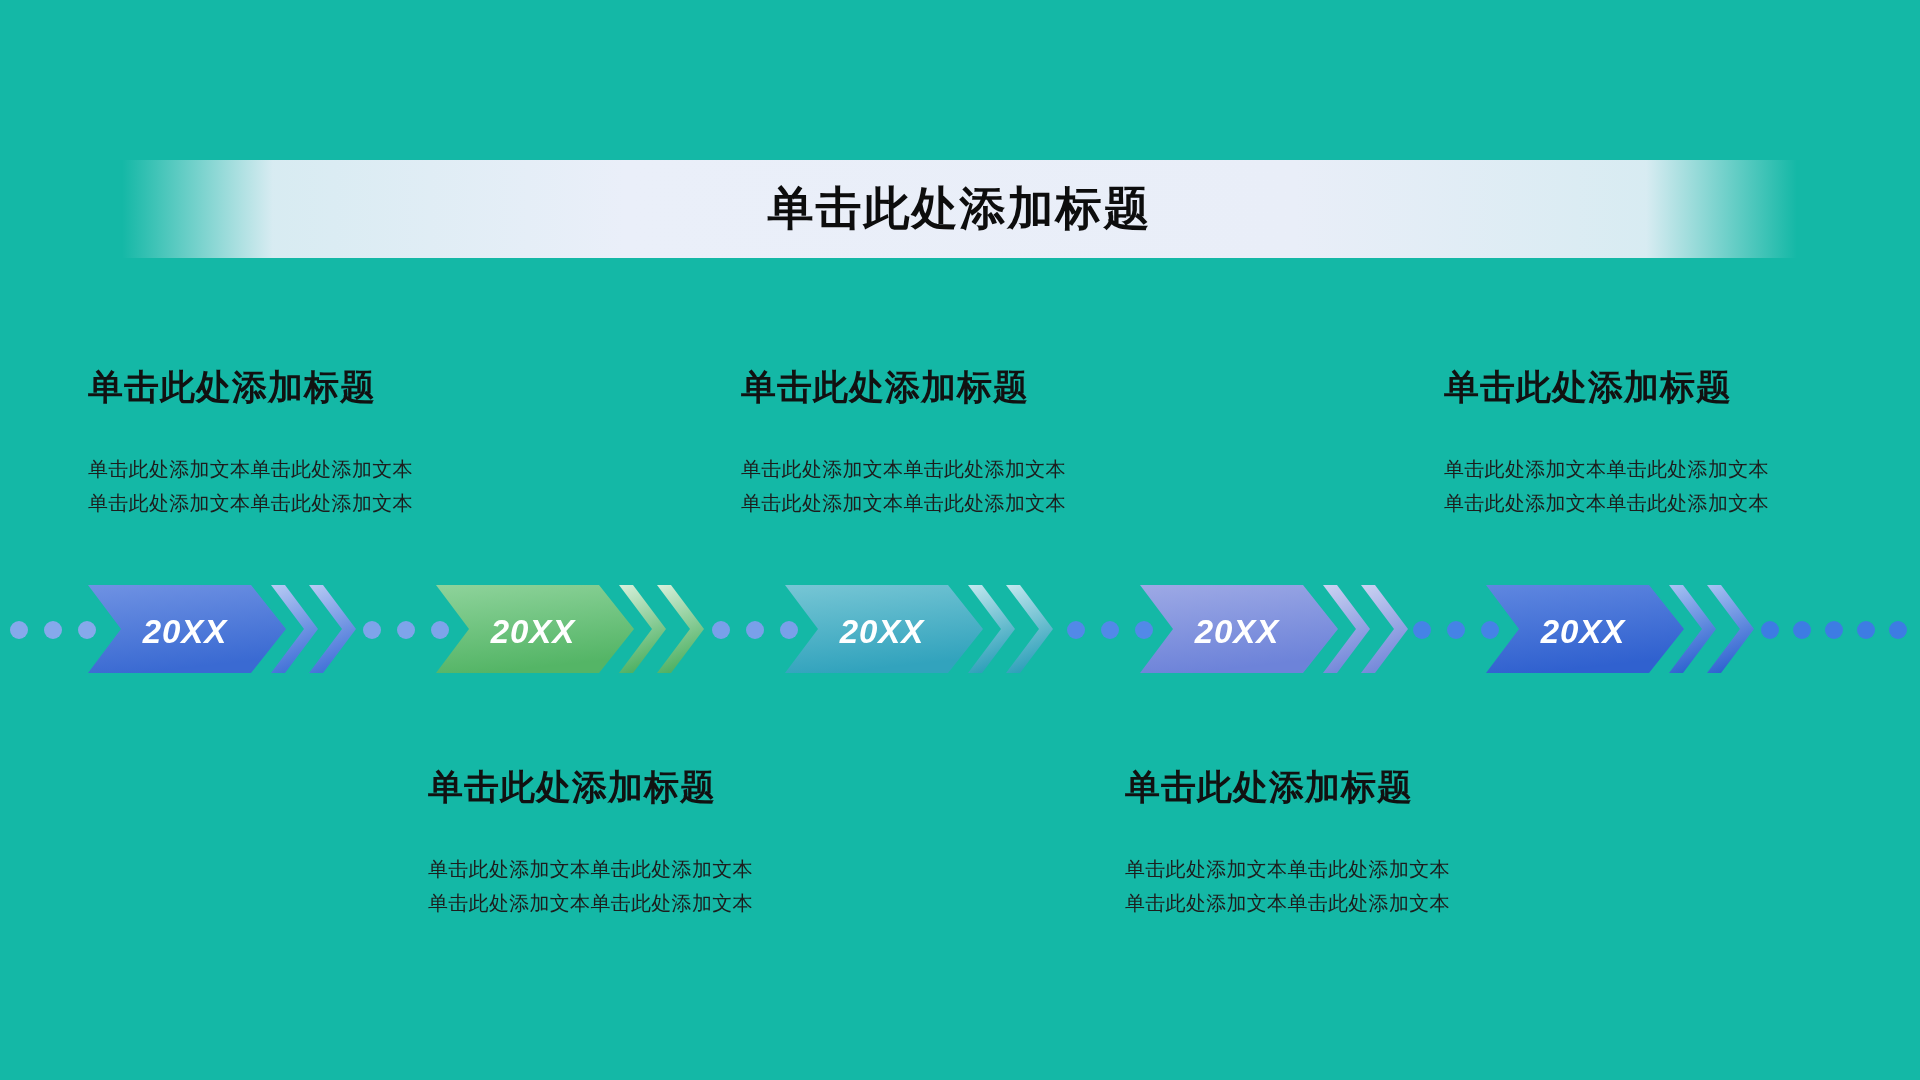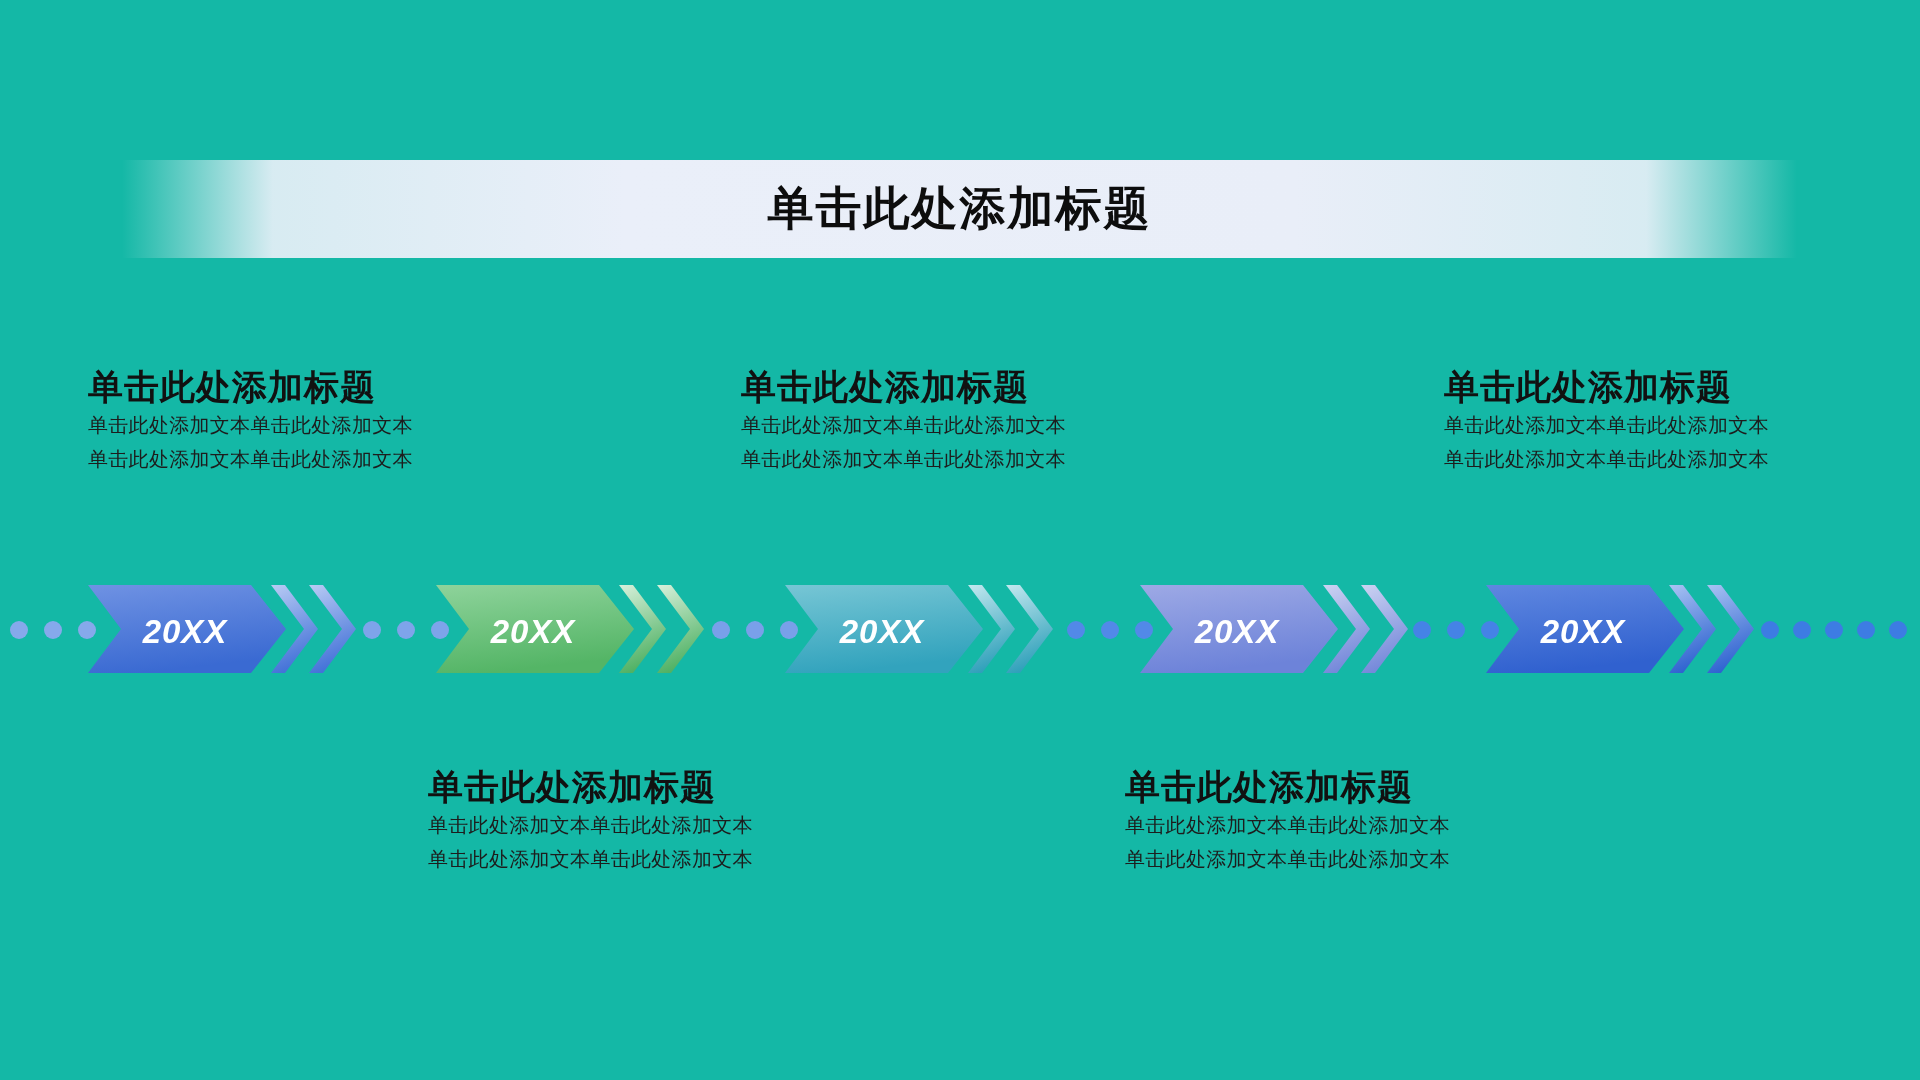--- a/index.html
+++ b/index.html
@@ -37,21 +37,21 @@
   
   .section { position: absolute; width: 520px; }
   .section h2 {
     font-size: 35px;
     font-weight: 700;
     color: #111111;
     letter-spacing: 1px;
     line-height: 42px;
     white-space: nowrap;
   }
-  .section .body { }
+  .section .body { margin-top: 44px; }
   .section .body p {
     font-size: 20px;
     color: #1d1d1d;
     line-height: 34px;
     letter-spacing: 0.3px;
     white-space: nowrap;
   }
   .sec-top-1 { left: 88px;   top: 366px; }
   .sec-top-2 { left: 741px;  top: 366px; }
   .sec-top-3 { left: 1444px; top: 366px; }

